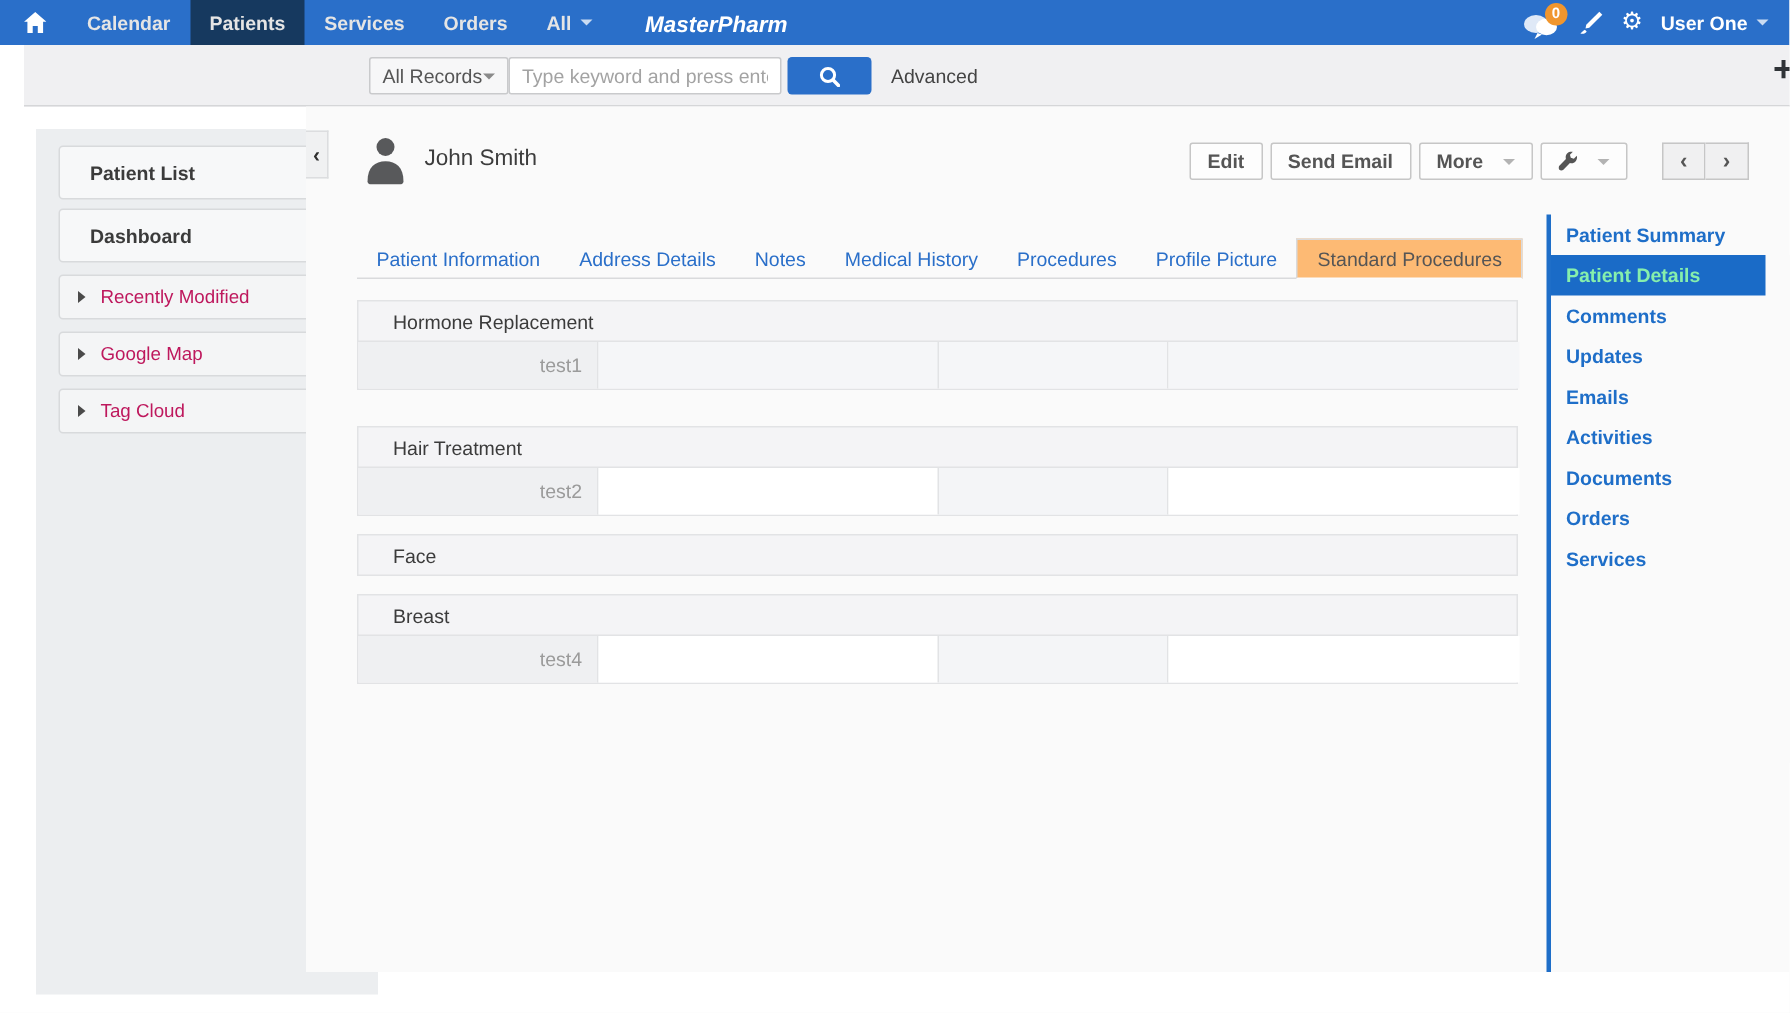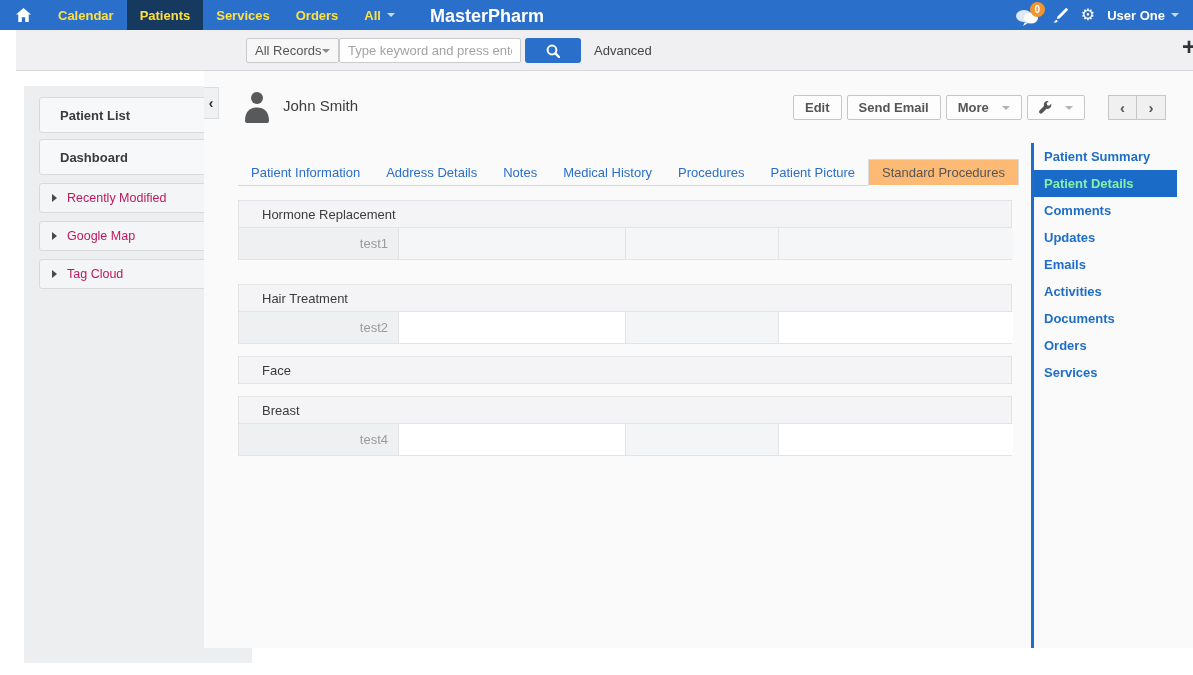--- a/index.html
+++ b/index.html
@@ -12,24 +12,24 @@
   }
 
   
   .navbar {
     position:absolute; top:0; left:0; width:1193px; height:30px;
     background:#2a6fc9; display:flex; align-items:stretch; color:#fff;
   }
   .nav-home { display:flex; align-items:center; padding:0 14px 0 16px; cursor:pointer; }
   .nav-item {
     display:flex; align-items:center; padding:0 13px; font-size:13px; font-weight:bold;
-    color:#fde047; cursor:pointer; white-space:nowrap;
+    color:#e5e5e5; cursor:pointer; white-space:nowrap;
   }
   .nav-item.active { background:#16395f; }
-  .nav-brand { display:flex; align-items:center; padding:16px 14px; font-size:18px; font-weight:bold; margin-left:8px; }
+  .nav-brand { display:flex; align-items:center; padding:16px 14px; font-size:15px; font-weight:bold; margin-left:8px;font-style:italic; }
   .caret {
     display:inline-block; width:0; height:0; margin-left:6px;
     border-left:4px solid transparent; border-right:4px solid transparent;
     border-top:4px solid rgba(255,255,255,.75);
   }
   .caret.gray { border-top-color:#b3b3b3; }
   .nav-right { margin-left:auto; display:flex; align-items:center; gap:12px; padding-right:14px; }
   .chat-wrap { position:relative; width:26px; height:20px; margin-top:2px; cursor:pointer; }
   .badge {
     position:absolute; top:-4px; right:-4px; width:15px; height:15px; border-radius:50%;
@@ -272,21 +272,21 @@
   </div>
 
   <div class="content">
 
     <div class="tabs">
       <div class="tab">Patient Information</div>
       <div class="tab">Address Details</div>
       <div class="tab">Notes</div>
       <div class="tab">Medical History</div>
       <div class="tab">Procedures</div>
-      <div class="tab">Patient Picture</div>
+      <div class="tab">Profile Picture</div>
       <div class="tab active">Standard Procedures</div>
     </div>
 
     <div class="section first">
       <div class="section-header">Hormone Replacement</div>
       <div class="section-row">
         <div class="cell label">test1</div>
         <div class="cell"></div>
         <div class="cell"></div>
         <div class="cell"></div>

